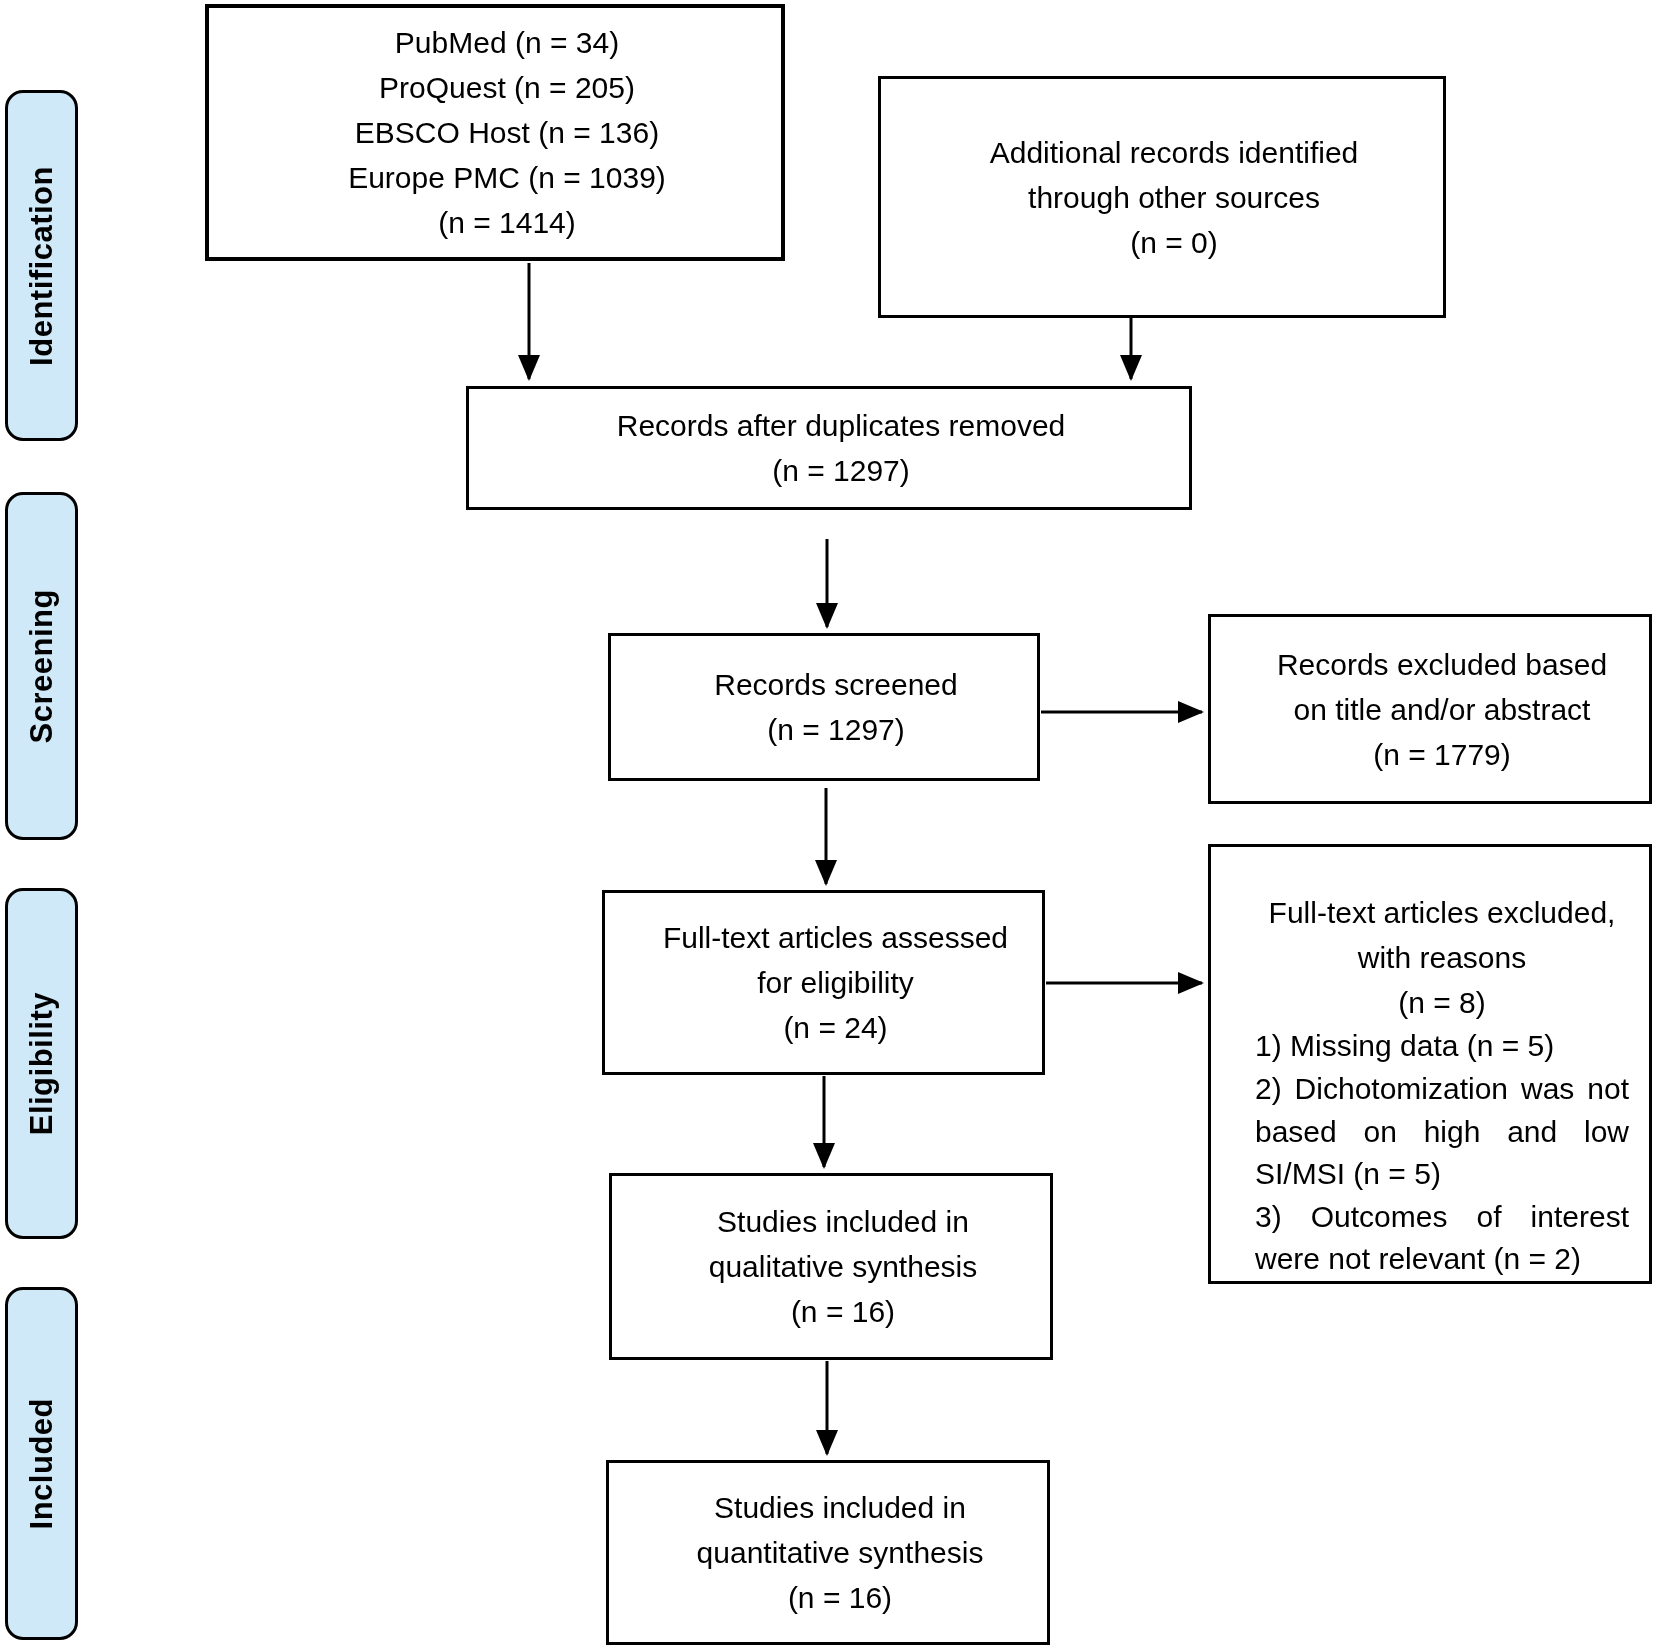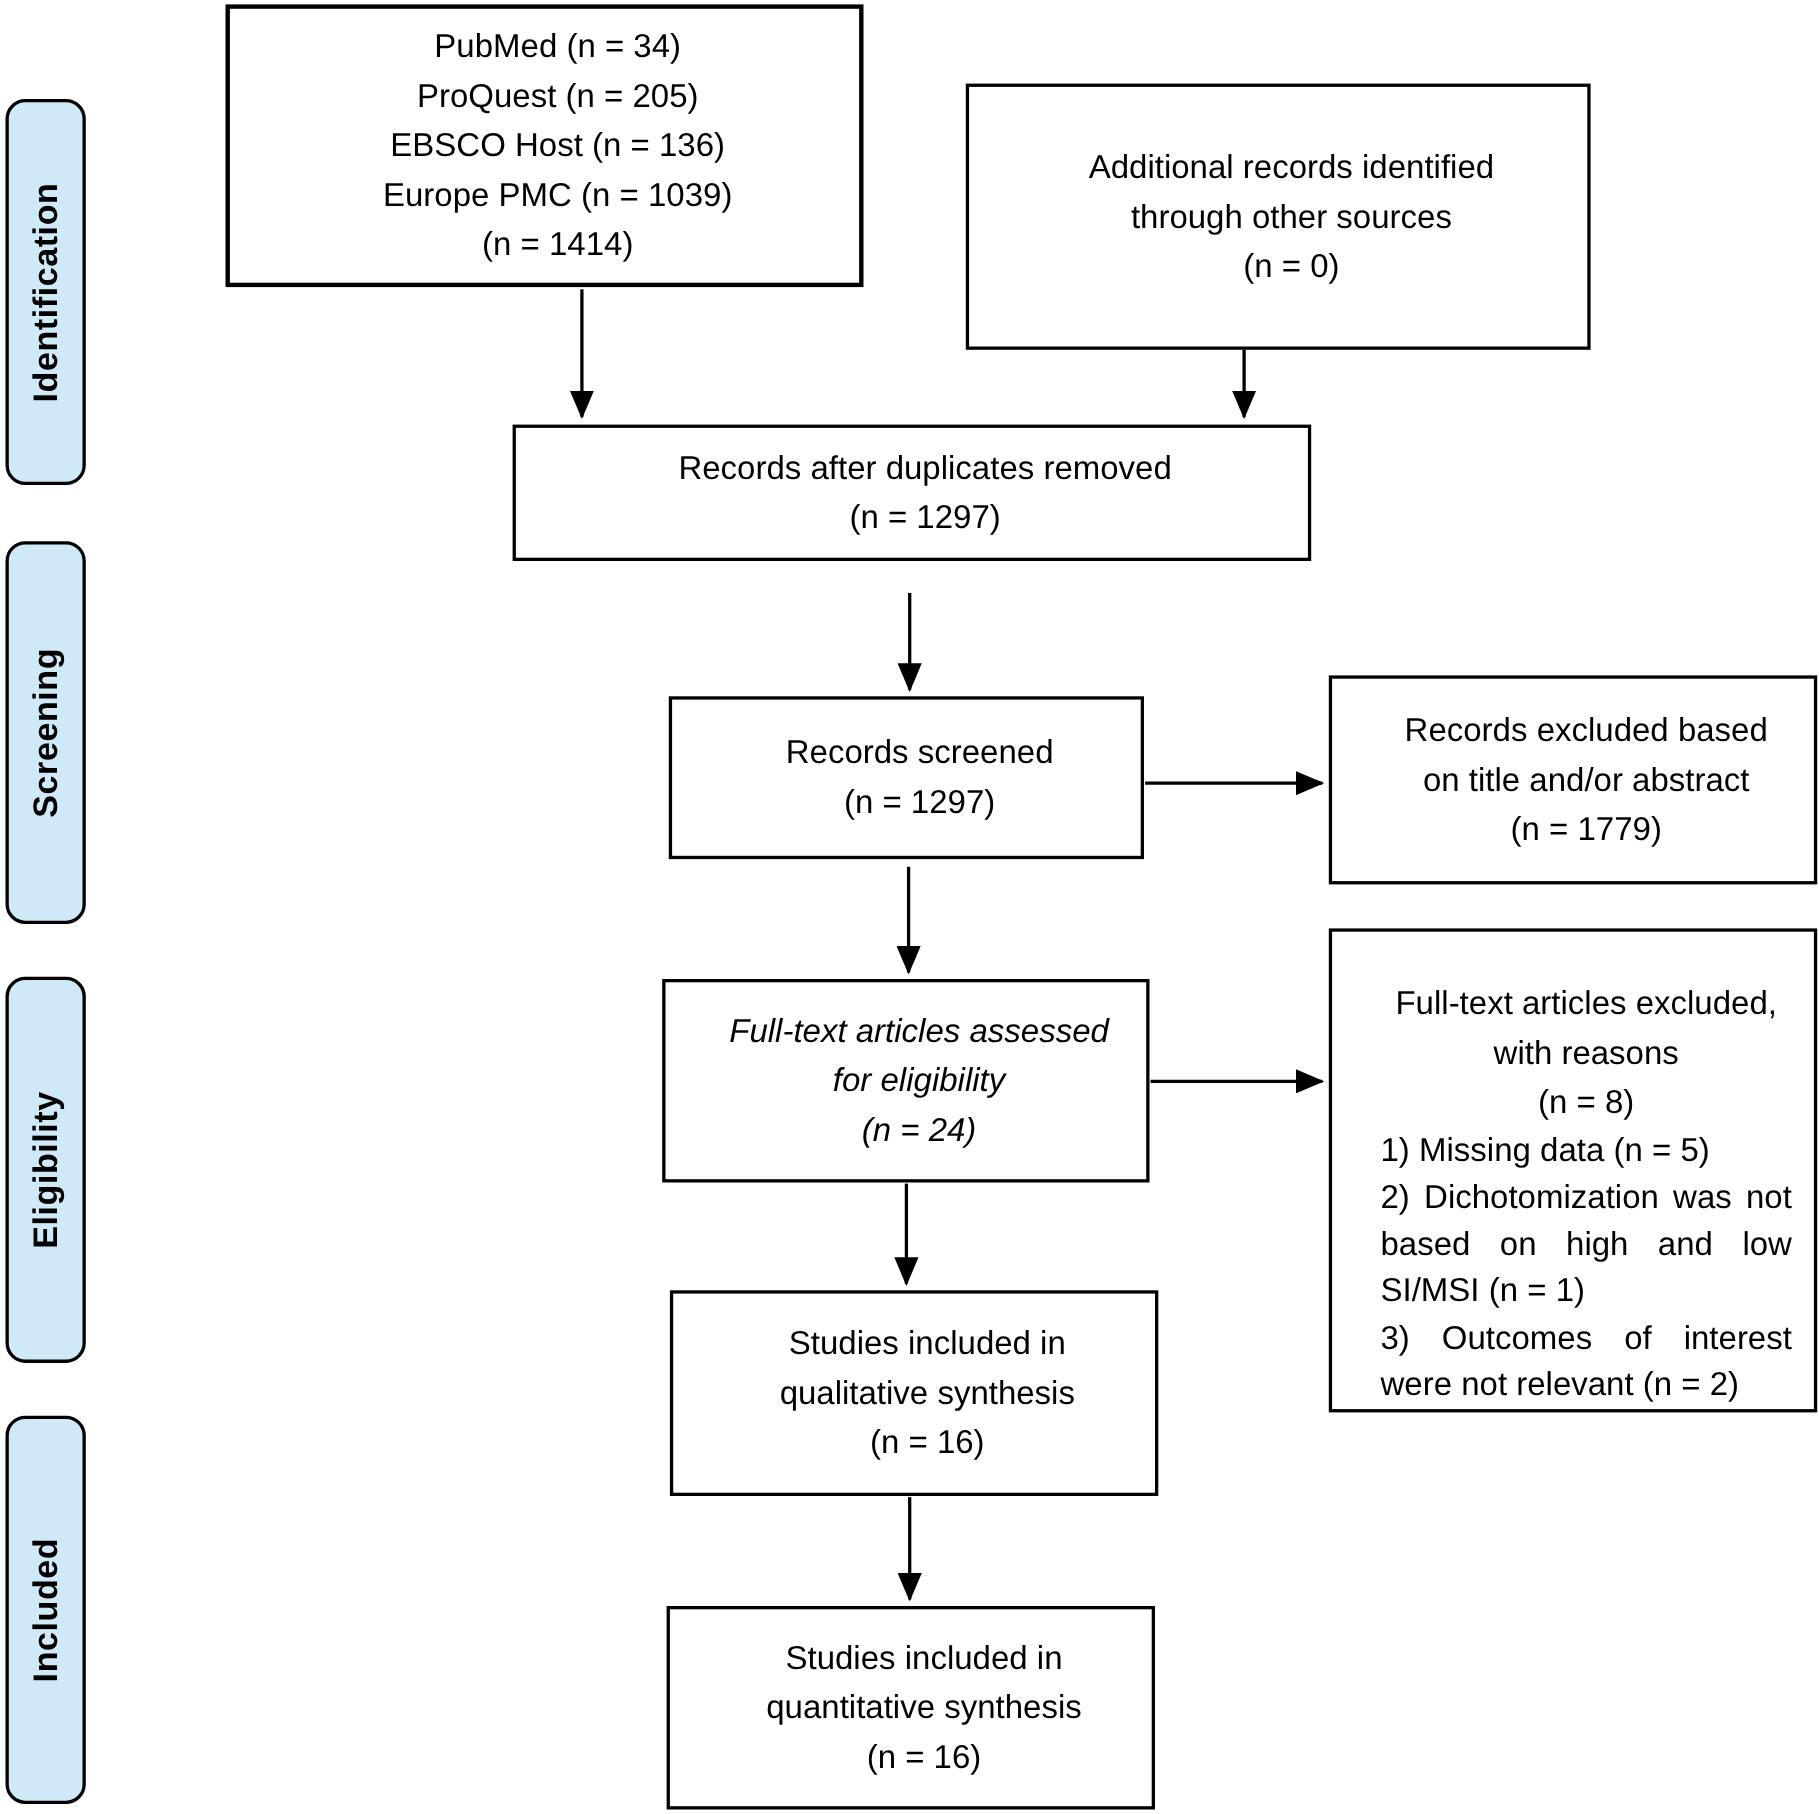--- a/index.html
+++ b/index.html
@@ -137,36 +137,36 @@
   </div>
 
   <div class="flow-box" style="left:1208px;top:614px;width:444px;height:190px;">
     <div class="inner">
       <div>Records excluded based</div>
       <div>on title and/or abstract</div>
       <div>(n = 1779)</div>
     </div>
   </div>
 
-  <div class="flow-box" style="left:602px;top:890px;width:443px;height:185px;font-style:italic;">
+  <div class="flow-box" style="left:602px;top:890px;width:443px;height:185px;">
     <div class="inner">
       <div>Full-text articles assessed</div>
       <div>for eligibility</div>
       <div>(n = 24)</div>
     </div>
   </div>
 
   <div class="flow-box top-aligned" style="left:1208px;top:844px;width:444px;height:440px;">
     <div class="inner">
       <div>Full-text articles excluded,</div>
       <div>with reasons</div>
       <div>(n = 8)</div>
       <div class="reasons">
         <div class="reason-line">1) Missing data (n = 5)</div>
-        <div class="reason-line">2) Dichotomization was not based on high and low SI/MSI (n = 1)</div>
+        <div class="reason-line">2) Dichotomization was not based on high and low SI/MSI (n = 5)</div>
         <div class="reason-line">3) Outcomes of interest were not relevant (n = 2)</div>
       </div>
     </div>
   </div>
 
   <div class="flow-box" style="left:609px;top:1173px;width:444px;height:187px;">
     <div class="inner">
       <div>Studies included in</div>
       <div>qualitative synthesis</div>
       <div>(n = 16)</div>

